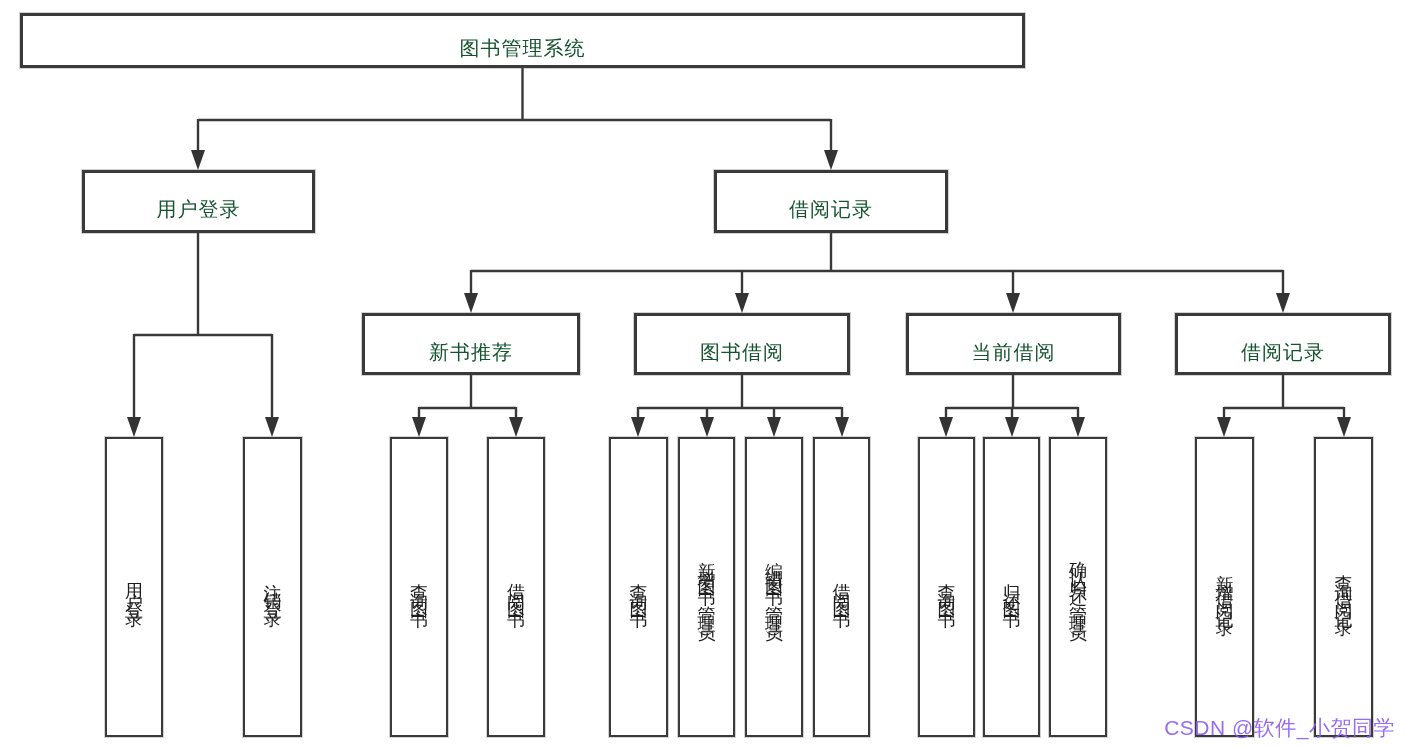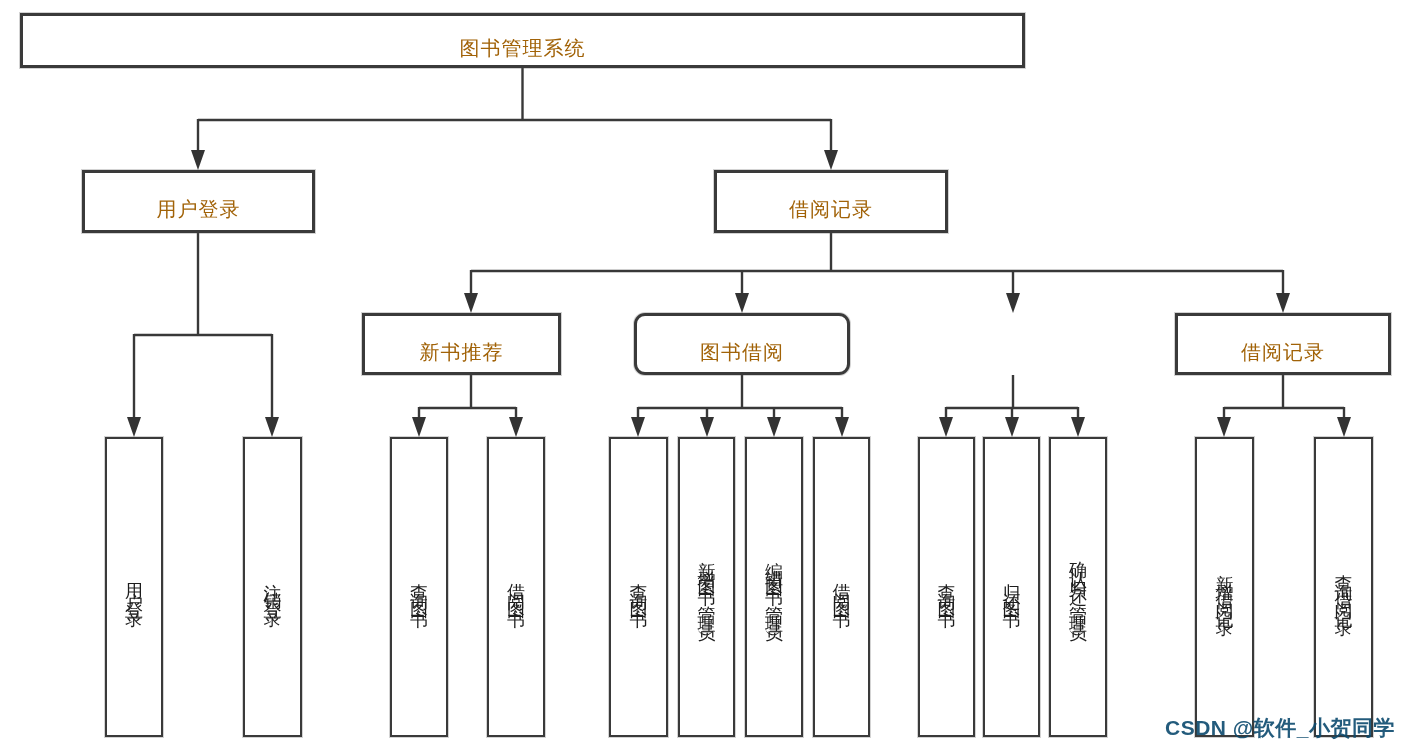--- a/index.html
+++ b/index.html
@@ -42,46 +42,45 @@
     justify-content: center;
     color: #1d1d1d;
   }
   .node.big {
     border-width: 3px;
   }
   .hlabel {
     font-size: 20px;
     letter-spacing: 1px;
     white-space: nowrap;
-    color: #a16207;
+    color: #14532d;
     margin-top: 16px;
   }
   .node.leaf {
     border-width: 2px;
   }
   .vlabel {
     writing-mode: vertical-rl;
     text-orientation: mixed;
     font-size: 18px;
     letter-spacing: 0.5em;
     line-height: 1;
     color: #1d1d1d;
     max-height: 290px;
   }
   .watermark {
     position: absolute;
     right: 10px;
     top: 714px;
     font-size: 21px;
-    color: #0c4a6e;
+    color: #8b5cf6;
     opacity: 0.9;
     letter-spacing: 0.5px;
     white-space: nowrap;
     pointer-events: none;
-    font-weight: bold;
   }
 </style>
 </head>
 <body>
 
 <div class="canvas">
 
   <svg class="wires" viewBox="0 0 1405 747" aria-hidden="true">
 
     <line x1="522.5" y1="68" x2="522.5" y2="121"></line>
@@ -148,25 +147,28 @@
     <span class="hlabel">图书管理系统</span>
   </div>
 
   <div class="node big" style="left:82px; top:170px; width:233px; height:63px;">
     <span class="hlabel">用户登录</span>
   </div>
   <div class="node big" style="left:714px; top:170px; width:234px; height:63px;">
     <span class="hlabel">借阅记录</span>
   </div>
 
-  <div class="node big" style="left:362px; top:313px; width:199px; height:62px;">
+  <div class="node big" style="left:362px; top:313px; width:218px; height:62px;">
     <span class="hlabel">新书推荐</span>
   </div>
-  <div class="node big" style="left:634px; top:313px; width:216px; height:62px;border-radius:11px;">
+  <div class="node big" style="left:634px; top:313px; width:216px; height:62px;">
     <span class="hlabel">图书借阅</span>
+  </div>
+  <div class="node big" style="left:906px; top:313px; width:215px; height:62px;">
+    <span class="hlabel">当前借阅</span>
   </div>
   <div class="node big" style="left:1175px; top:313px; width:216px; height:62px;text-align:right;">
     <span class="hlabel">借阅记录</span>
   </div>
 
   <div class="node leaf" style="left:105px; top:437px; width:58px; height:300px;">
     <span class="vlabel">用户登录</span>
   </div>
   <div class="node leaf" style="left:243px; top:437px; width:59px; height:300px;">
     <span class="vlabel">注销登录</span>

